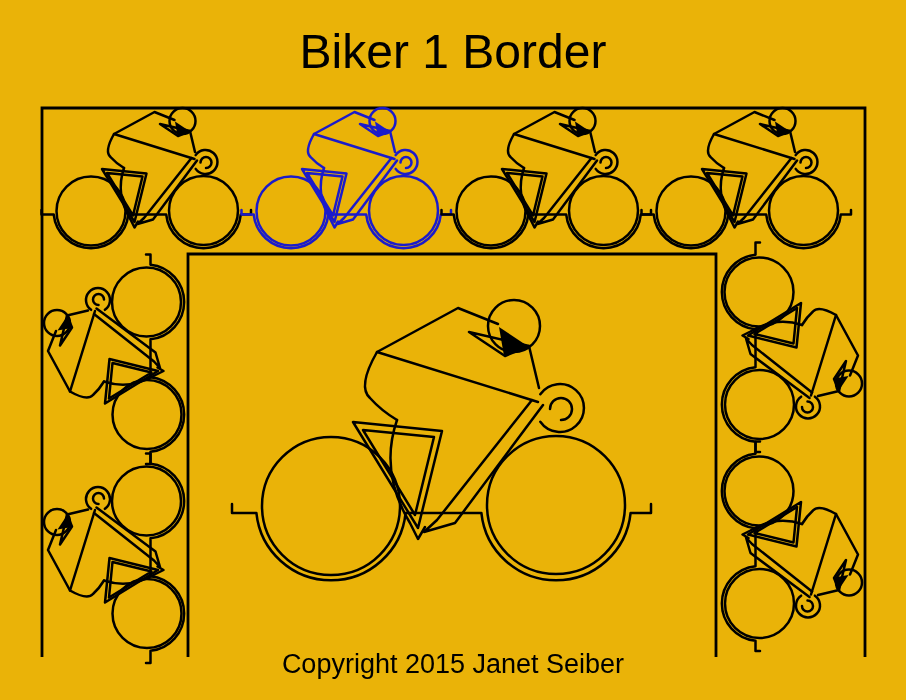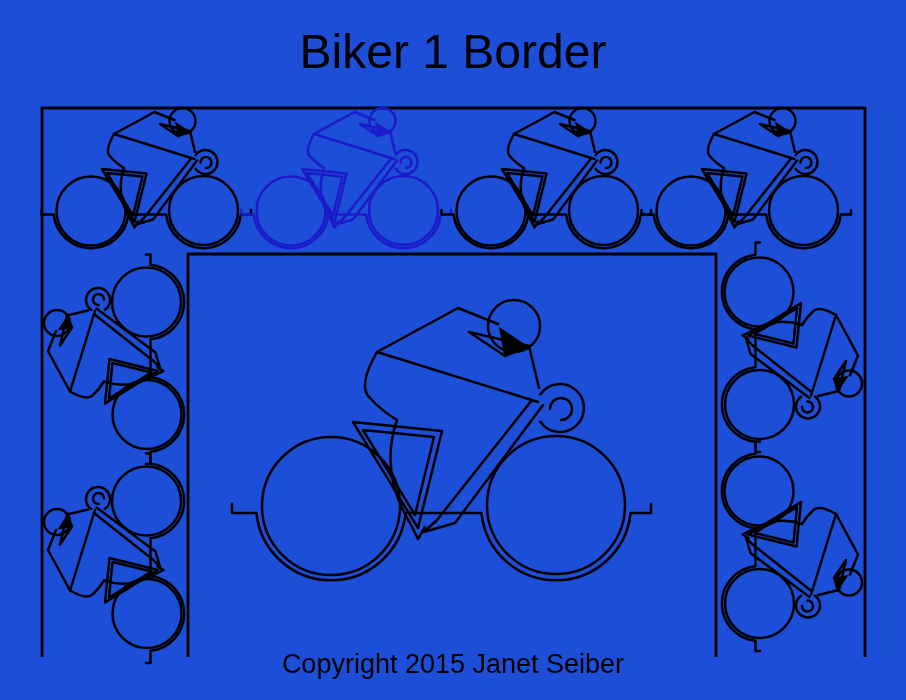--- a/index.html
+++ b/index.html
@@ -1,19 +1,19 @@
 <!DOCTYPE html>
 <html><head>
 <meta charset="utf-8">
 <style>
   html,body{margin:0;padding:0;background:#ffffff;}
   .sheet{
     position:relative;
     width:906px;height:700px;
-    background:#1d4ed8;
+    background:#eab308;
     font-family:"Liberation Sans", sans-serif;
     overflow:hidden;
   }
   svg{display:block;}
   .title-text{
     font-family:"Liberation Sans", sans-serif;
     font-size:48px;
     fill:#000000;
   }
   .copyright-text{

